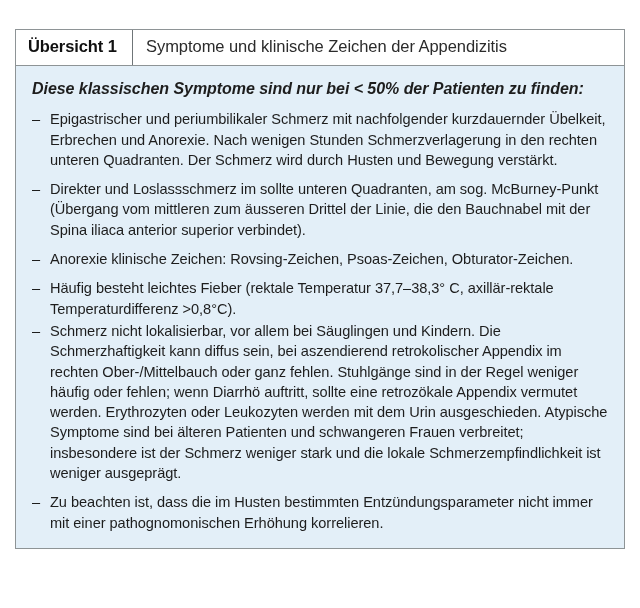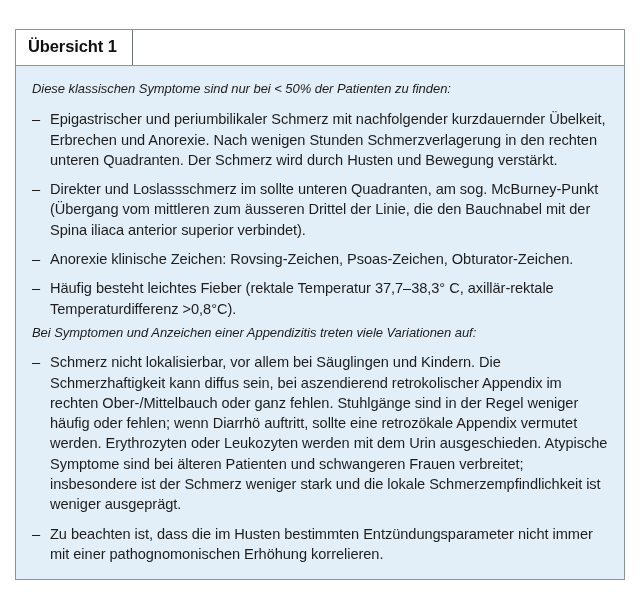--- a/index.html
+++ b/index.html
@@ -69,25 +69,26 @@
   }
 
   
   .box-body {
     background: #e3eff8;
     padding: 11px 14px 13px 14px;
   }
 
   .lead {
     font-style: italic;
-    font-size: 13px;
+    font-size: 16px;
     line-height: 20.3px;
     color: #1d1d1d;
     margin: 2px 0 10px 2px;
     letter-spacing: -0.05px;
+    font-weight: bold;
   }
   .lead.second {
     margin-top: 4px;
     margin-bottom: 9px;
   }
 
   ul.items {
     list-style: none;
     margin: 0;
     padding: 0;
@@ -117,20 +118,21 @@
 </style>
 </head>
 <body>
 
 <div class="page">
 
   <div class="box">
 
     <div class="box-header">
       <div class="header-label">Übersicht 1</div>
+      <div class="header-title">Symptome und klinische Zeichen der Appendizitis</div>
     </div>
 
     <div class="box-body">
 
       <p class="lead">Diese klassischen Symptome sind nur bei &lt; 50% der Patienten zu finden:</p>
 
       <ul class="items">
         <li>
           <span class="dash">–</span>
           <span class="txt">Epigastrischer und periumbilikaler Schmerz mit nachfolgender kurzdauernder Übelkeit, Erbrechen und Anorexie. Nach wenigen Stunden Schmerzverlagerung in den rechten unteren Quadranten. Der Schmerz wird durch Husten und Bewegung verstärkt.</span>
@@ -142,21 +144,20 @@
         <li>
           <span class="dash">–</span>
           <span class="txt">Anorexie klinische Zeichen: Rovsing-Zeichen, Psoas-Zeichen, Obturator-Zeichen.</span>
         </li>
         <li>
           <span class="dash">–</span>
           <span class="txt">Häufig besteht leichtes Fieber (rektale Temperatur 37,7–38,3° C, axillär-rektale Temperaturdifferenz &gt;0,8°C).</span>
         </li>
       </ul>
 
-      <p class="lead second">Bei Symptomen und Anzeichen einer Appendizitis treten viele Variationen auf:</p>
 
       <ul class="items">
         <li>
           <span class="dash">–</span>
           <span class="txt">Schmerz nicht lokalisierbar, vor allem bei Säuglingen und Kindern. Die Schmerzhaftigkeit kann diffus sein, bei aszendierend retrokolischer Appendix im rechten Ober-/Mittelbauch oder ganz fehlen. Stuhlgänge sind in der Regel weniger häufig oder fehlen; wenn Diarrhö auftritt, sollte eine retrozökale Appendix vermutet werden. Erythrozyten oder Leukozyten werden mit dem Urin ausgeschieden. Atypische Symptome sind bei älteren Patienten und schwangeren Frauen verbreitet; insbesondere ist der Schmerz weniger stark und die lokale Schmerzempfindlichkeit ist weniger ausgeprägt.</span>
         </li>
         <li>
           <span class="dash">–</span>
           <span class="txt">Zu beachten ist, dass die im Husten bestimmten Entzündungsparameter nicht immer mit einer pathognomonischen Erhöhung korrelieren.</span>
         </li>

